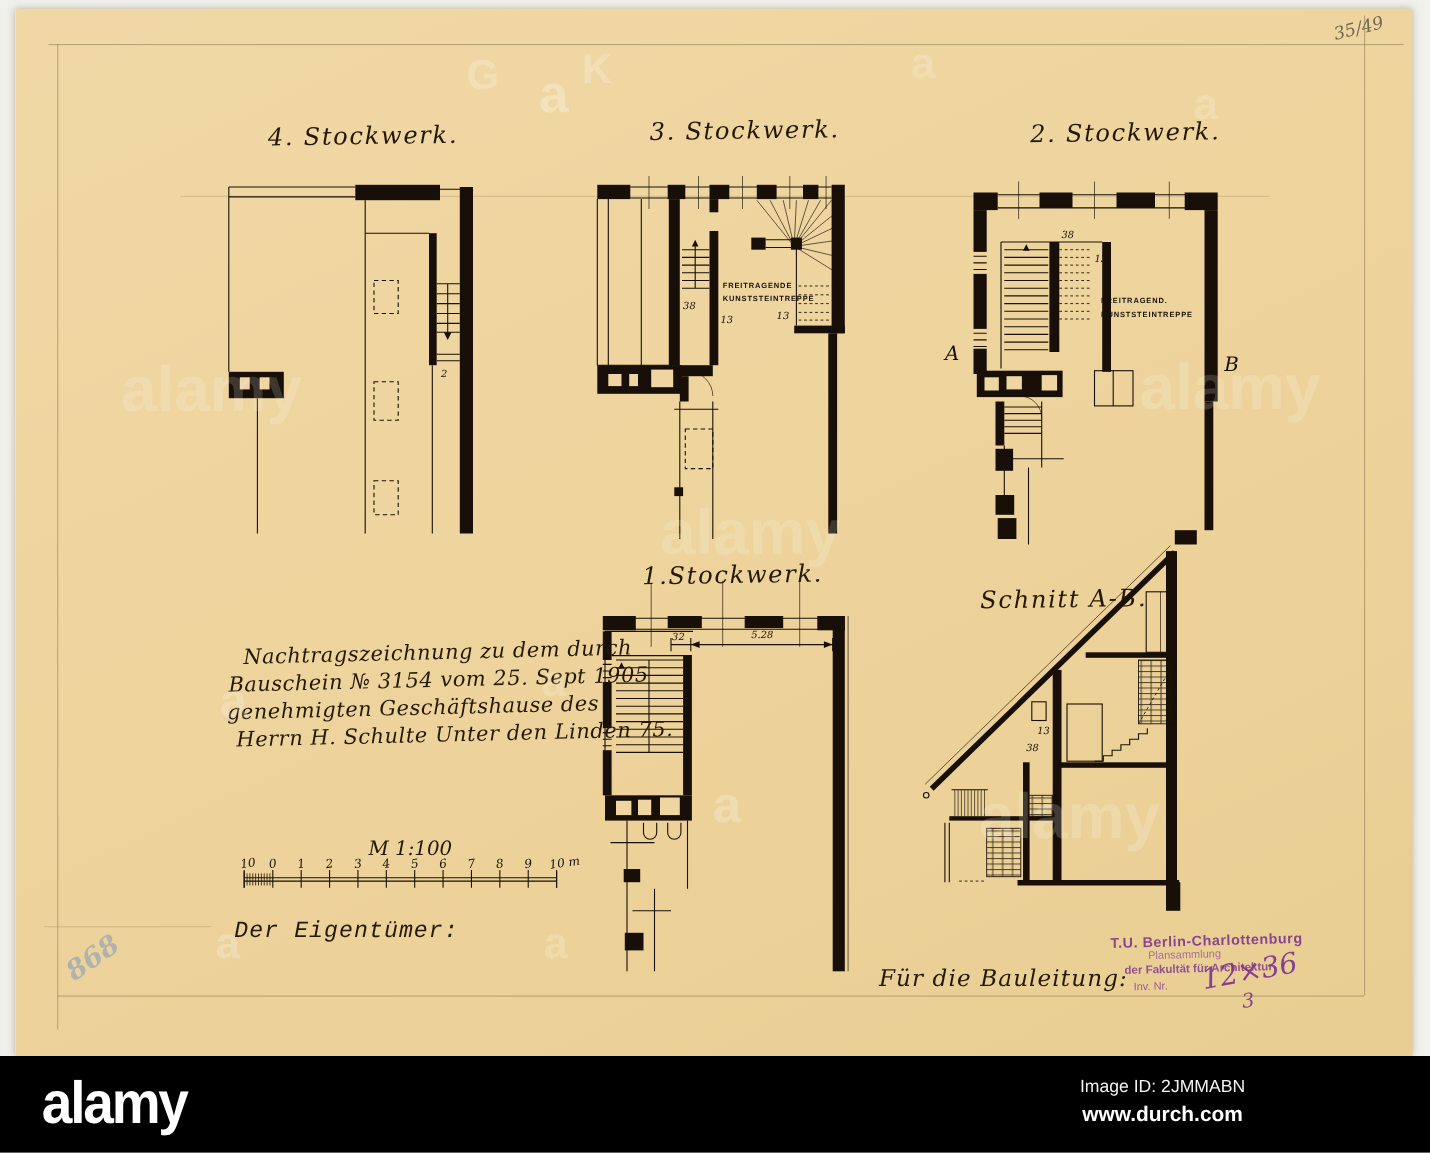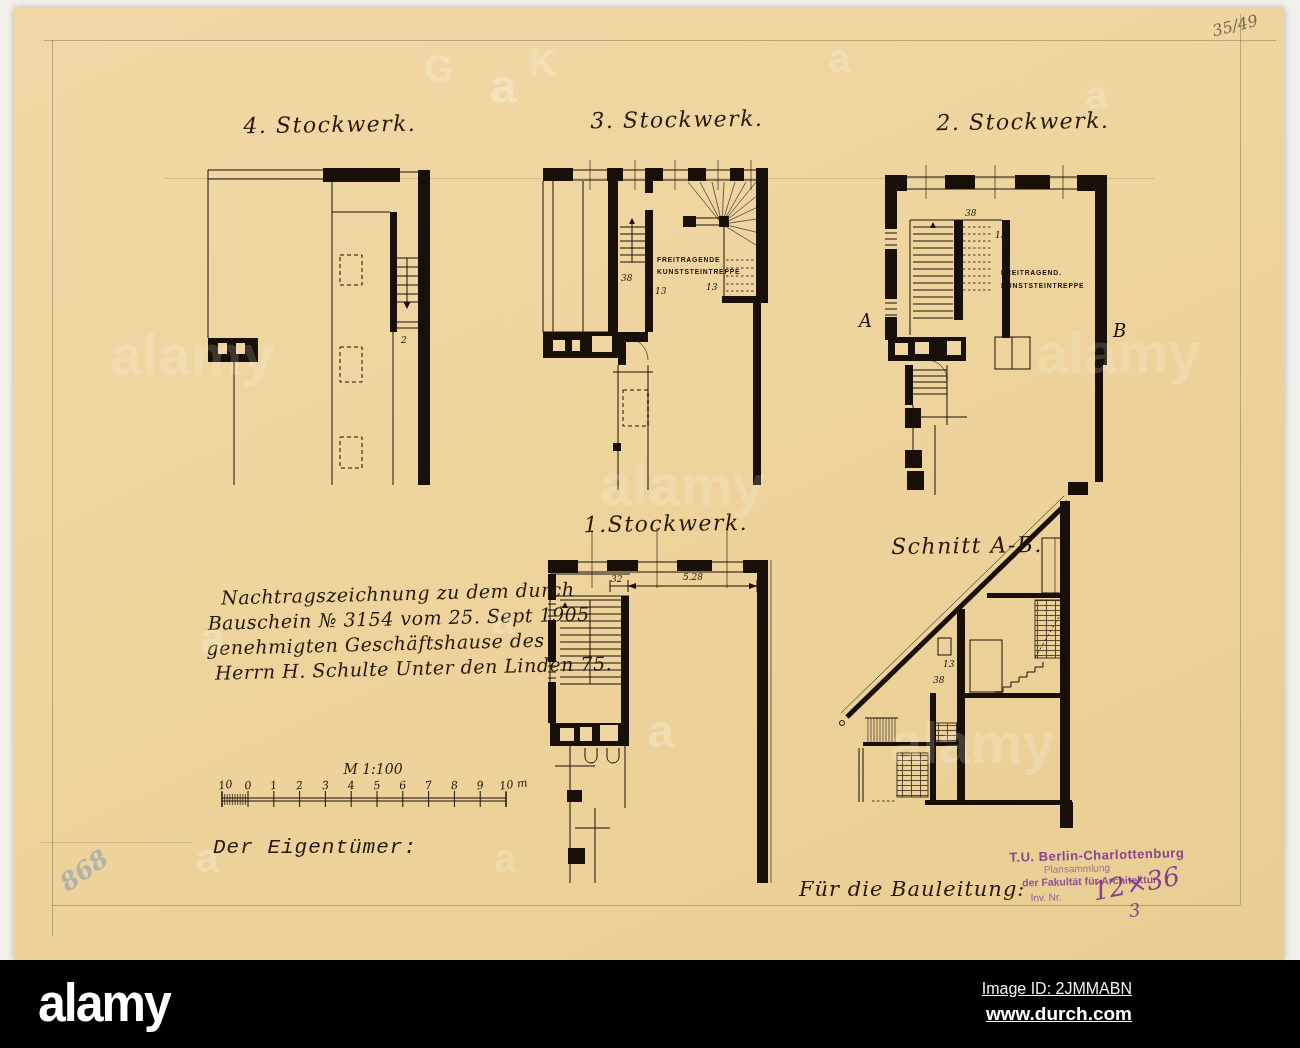--- a/index.html
+++ b/index.html
@@ -10,21 +10,21 @@
          box-shadow:0 0 7px rgba(60,50,20,.35);}
   
   .frame{position:absolute;background:var(--pencil);opacity:.55;}
   .guide{position:absolute;background:var(--pencil);opacity:.28;}
   
   .script{font-family:"DejaVu Serif",serif;font-style:italic;color:#241806;}
   .plan-title{position:absolute;width:200px;text-align:center;font-size:22px;letter-spacing:1.5px;transform:rotate(-.8deg);}
   .annot{position:absolute;left:192px;top:573px;font-size:19px;line-height:25px;letter-spacing:.5px;transform:rotate(-1.4deg);}
   .annot div{white-space:nowrap;}
   .signoff{position:absolute;font-size:21px;letter-spacing:1px;}
-  .scale-label{position:absolute;left:279px;top:753px;width:160px;text-align:center;font-size:14px;}
+  .scale-label{position:absolute;left:279px;top:753px;width:160px;text-align:center;font-size:18px;}
   .corner-note{position:absolute;left:1198px;top:8px;font-size:16px;color:#5f5441;
                font-family:"DejaVu Serif",serif;font-style:italic;transform:rotate(-14deg);opacity:.85;}
   .blue-note{position:absolute;left:44px;top:848px;font-size:25px;color:var(--blue-note);
              font-family:"DejaVu Serif",serif;font-style:italic;font-weight:bold;
              transform:rotate(-35deg);opacity:.55;}
   
   .stamp{position:absolute;left:996px;top:840px;width:215px;color:var(--stamp);
          transform:rotate(-1.5deg);line-height:13px;}
   .stamp .l1{font-size:13px;font-weight:bold;letter-spacing:.5px;opacity:.88;}
   .stamp .l2{font-size:10px;margin-left:34px;opacity:.62;}
@@ -34,21 +34,21 @@
               font-style:italic;transform:rotate(-9deg);opacity:.9;}
   .stamp .inv-sub{position:absolute;left:118px;top:56px;font-size:18px;font-family:"DejaVu Serif",serif;
               font-style:italic;transform:rotate(-6deg);opacity:.9;}
   
   .wm{position:absolute;color:#fff;font-weight:bold;font-family:"Liberation Sans",sans-serif;
       pointer-events:none;line-height:1;}
   
   .footer{position:absolute;left:0;top:960px;width:1300px;height:88px;background:var(--footer-bg);}
   .footer .logo{position:absolute;left:38px;top:14px;color:var(--footer-text);font-size:50px;
                 font-weight:bold;letter-spacing:-2px;transform:scaleY(1.08);}
-  .footer .meta{position:absolute;right:168px;top:20px;text-align:right;color:var(--footer-text);text-decoration:underline;}
+  .footer .meta{position:absolute;right:168px;top:20px;text-align:center;color:var(--footer-text);}
   .footer .meta .id{font-size:16px;opacity:.95;}
   .footer .meta .url{font-size:19px;font-weight:bold;margin-top:5px;}
   
   svg{position:absolute;overflow:visible;}
   .s{stroke:var(--ink);stroke-width:1;fill:none;}
   .sf{stroke:var(--ink);stroke-width:.7;fill:none;opacity:.85;}
   .f{fill:var(--ink);stroke:none;}
   .w{fill:var(--paper2);stroke:none;}
   .d{stroke:var(--ink);stroke-width:1;fill:none;stroke-dasharray:4 3;}
   .d2{stroke:var(--ink);stroke-width:.8;fill:none;stroke-dasharray:2.5 2.5;}

